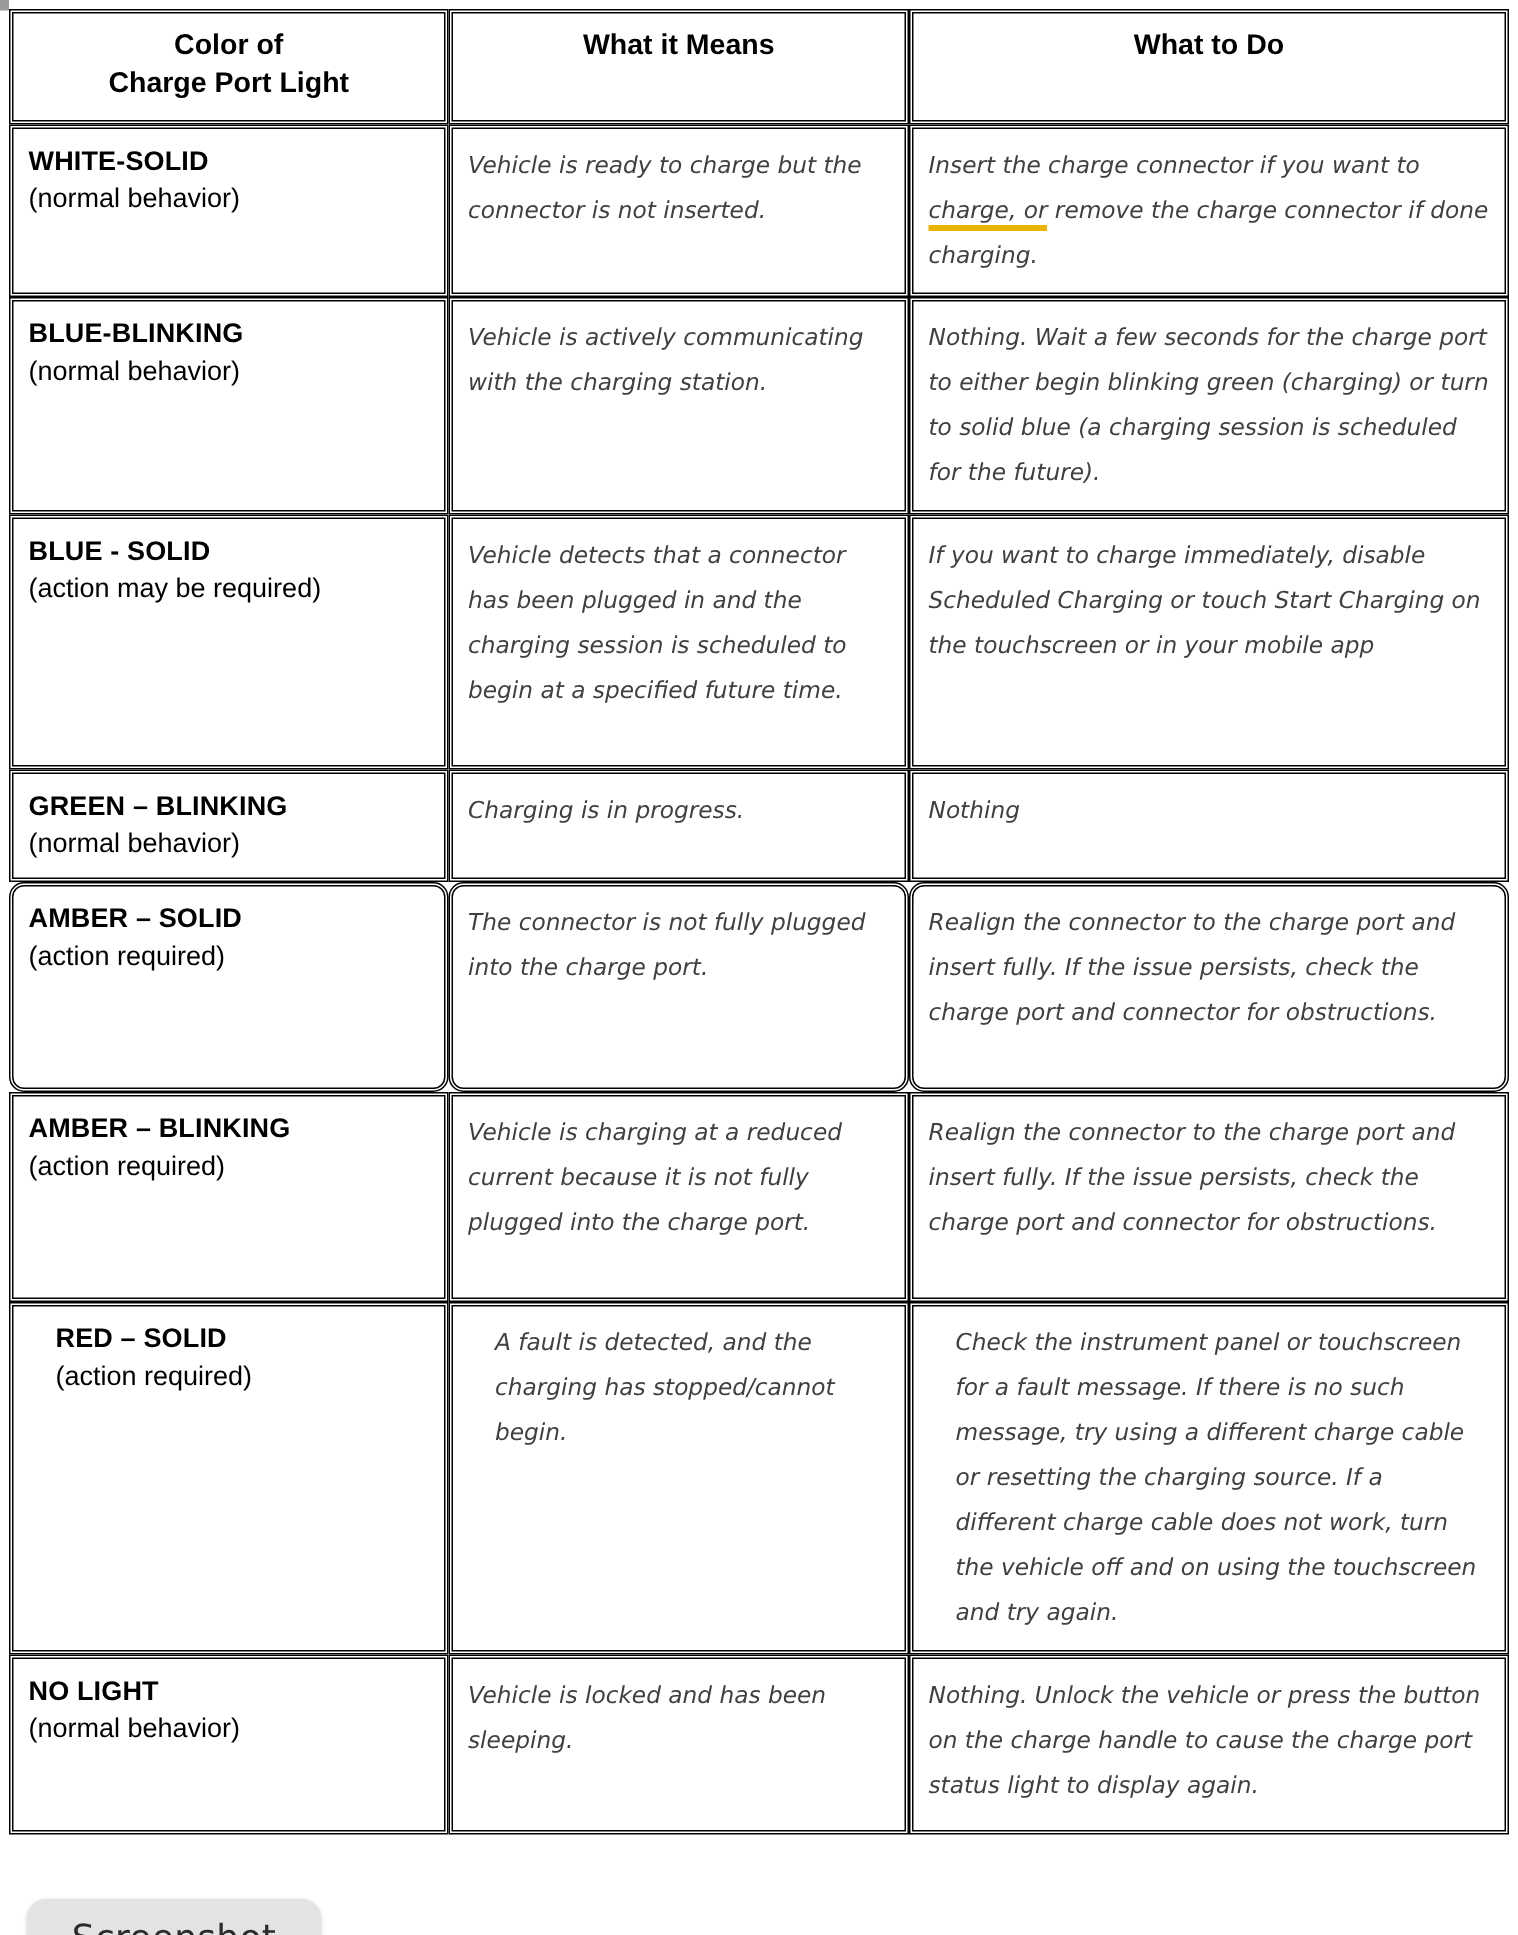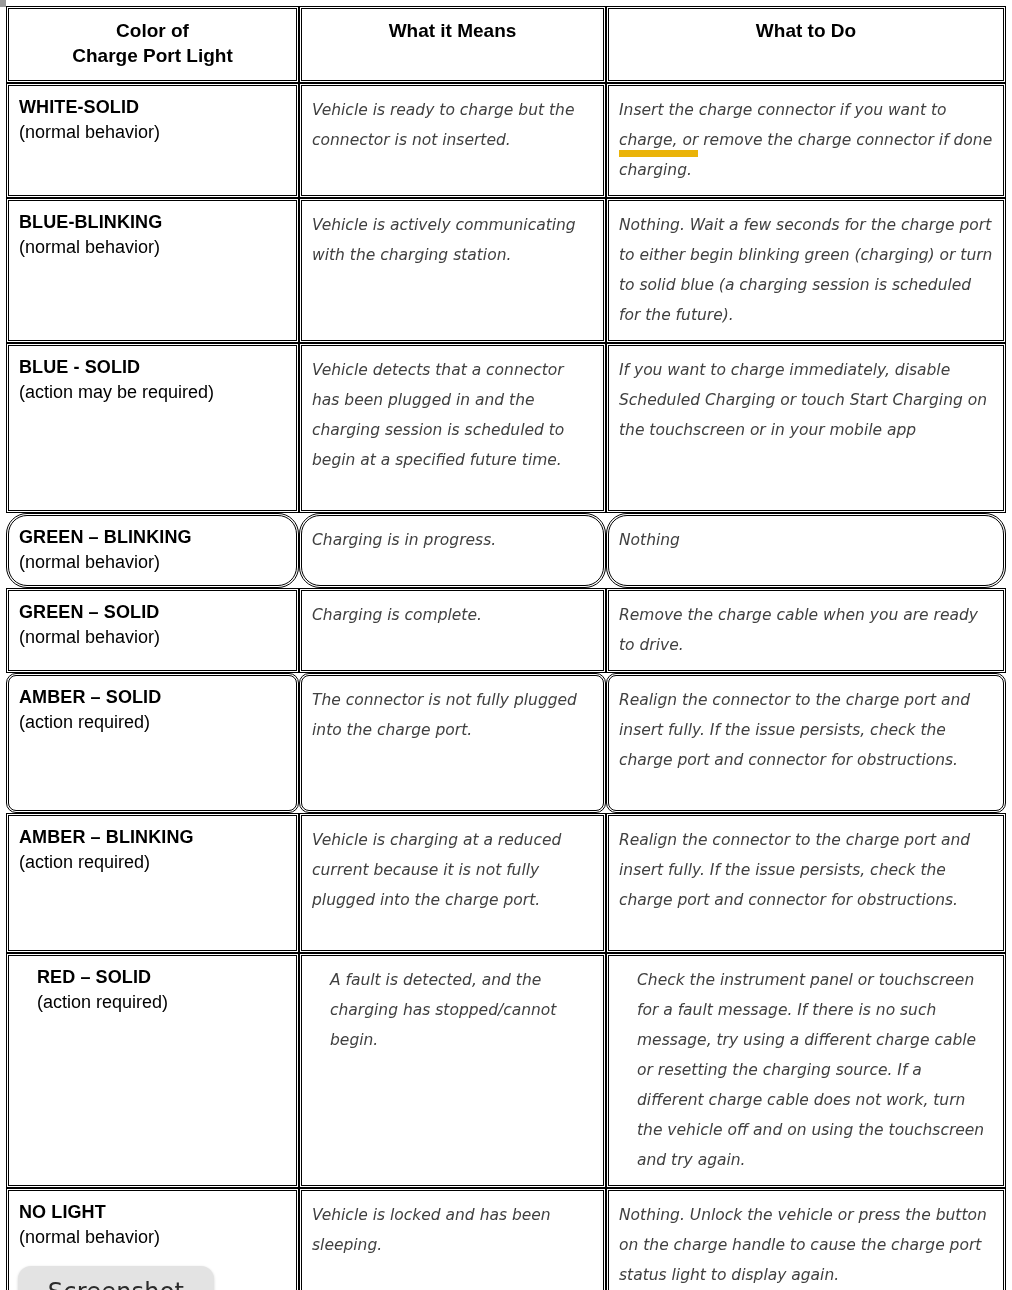--- a/index.html
+++ b/index.html
@@ -91,29 +91,29 @@
     line-height: 30px;
     color: #404040;
     padding-left: 9px;
     padding-top: 6px;
     font-style: italic;
   }
   td.body-cell .txt { display: inline; }
 
   
   .sq-underline {
-    border-bottom: 7px solid #eab308;
+    border-bottom: 4px solid #eab308;
     padding-bottom: 1px;
   }
 
   
   tr.r-white   td { height: 85px; }
   tr.r-blueb   td { height: 115px; }
   tr.r-blues   td { height: 145px; margin-top: 20px; }
-  tr.r-greenb  td { height: 50px; border-radius: 21px; }
+  tr.r-greenb  td { height: 50px; }
   tr.r-greens  td { height: 55px; }
   tr.r-ambers  td { height: 115px; border-radius: 10px; }
   tr.r-amberb  td { height: 115px; margin-top: 40px; }
   tr.r-reds    td { height: 205px; padding-left: 28px; }
   tr.r-nolight td { height: 95px; }
 
   
   .screenshot-chip {
     position: absolute;
     left: 18px;
@@ -207,32 +207,20 @@
           <span class="lbl-sub">(normal behavior)</span>
         </td>
         <td class="body-cell">
           <span class="txt">Charging is in progress.</span>
         </td>
         <td class="body-cell">
           <span class="txt">Nothing</span>
         </td>
       </tr>
 
-      <tr class="r-greens">
-        <td class="label-cell">
-          <span class="lbl-main">GREEN – SOLID</span>
-          <span class="lbl-sub">(normal behavior)</span>
-        </td>
-        <td class="body-cell">
-          <span class="txt">Charging is complete.</span>
-        </td>
-        <td class="body-cell">
-          <span class="txt">Remove the charge cable when you are ready to drive.</span>
-        </td>
-      </tr>
 
       <tr class="r-ambers">
         <td class="label-cell">
           <span class="lbl-main">AMBER – SOLID</span>
           <span class="lbl-sub">(action required)</span>
         </td>
         <td class="body-cell">
           <span class="txt">The connector is not fully plugged into the charge port.</span>
         </td>
         <td class="body-cell">

